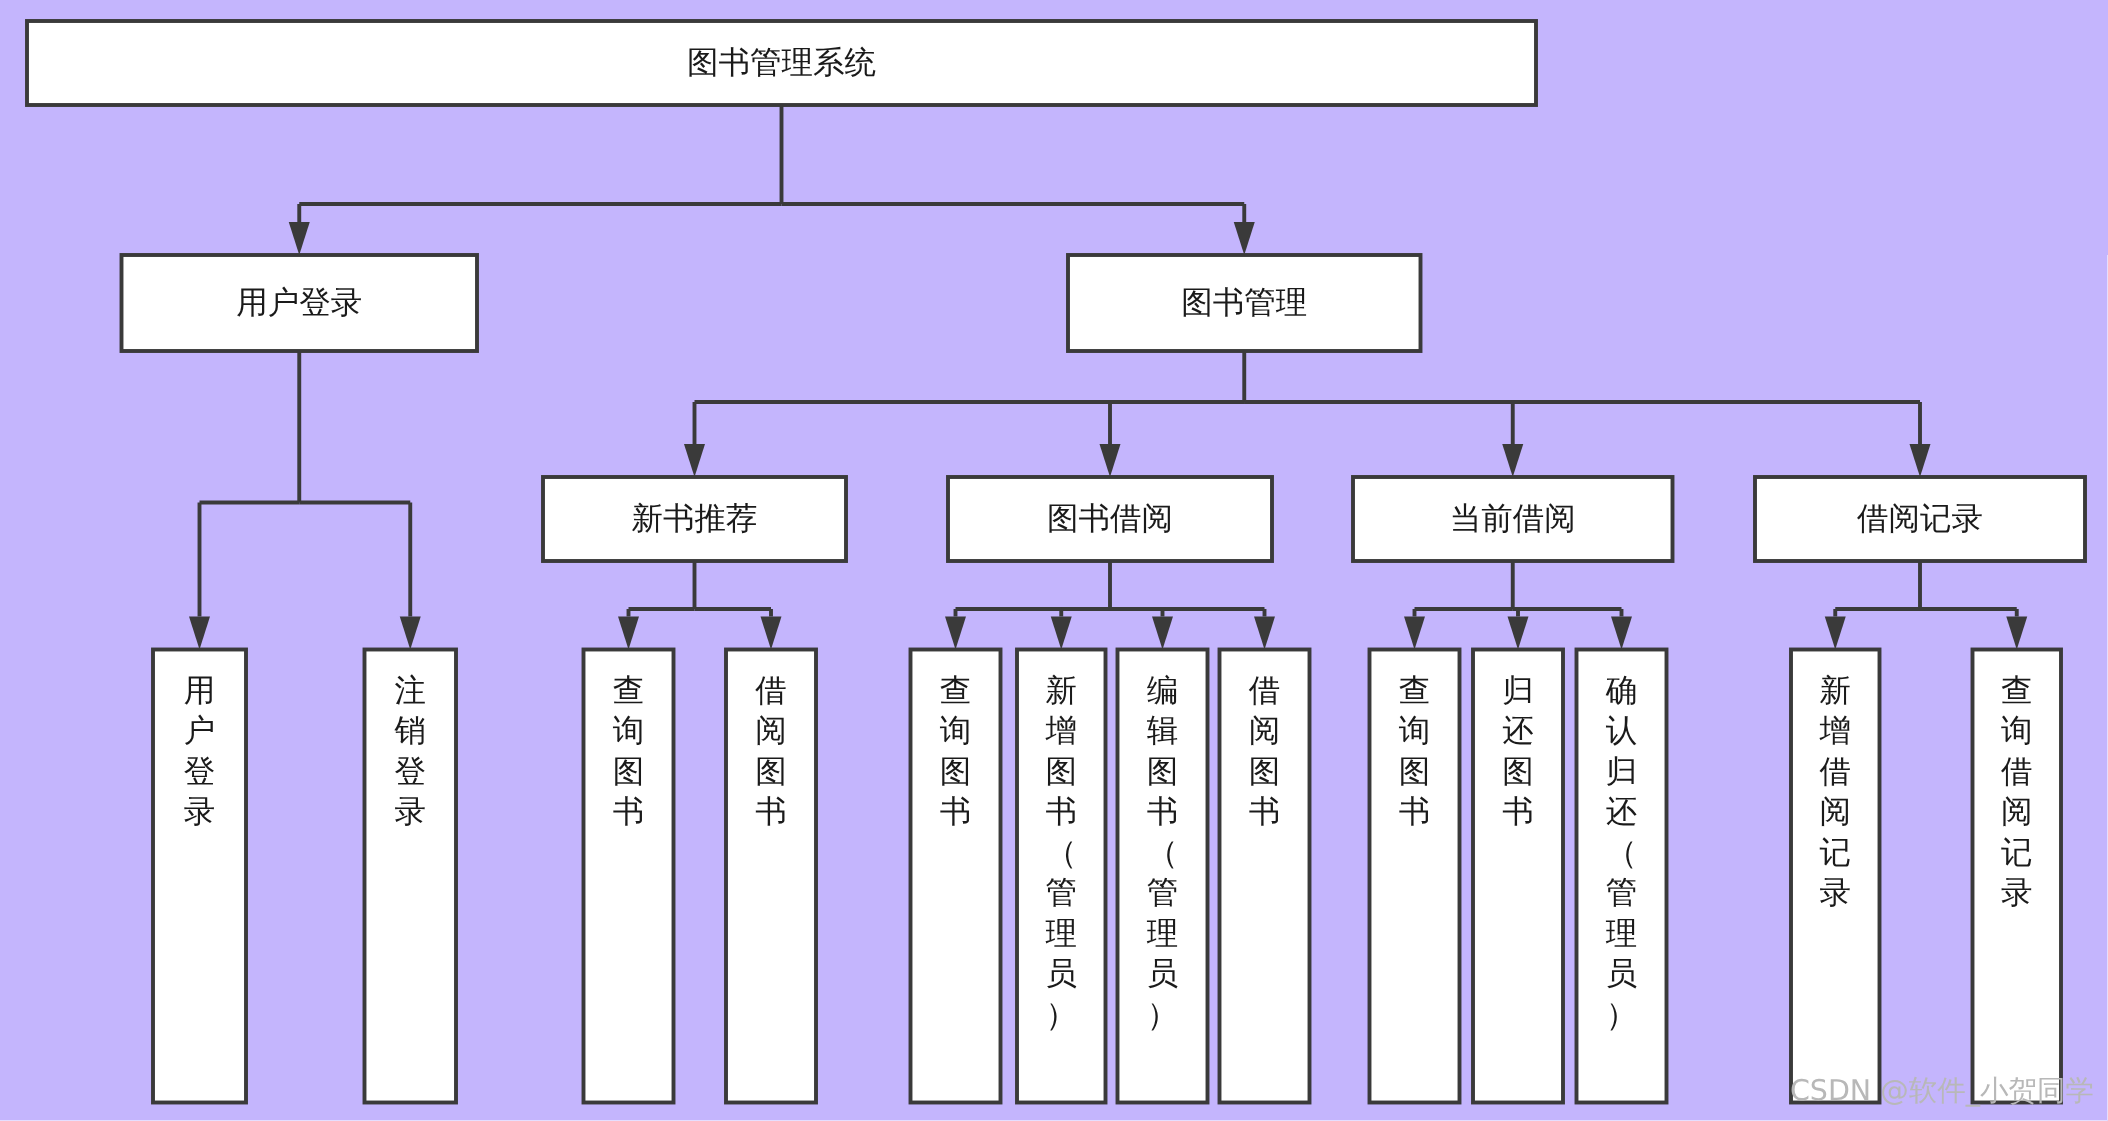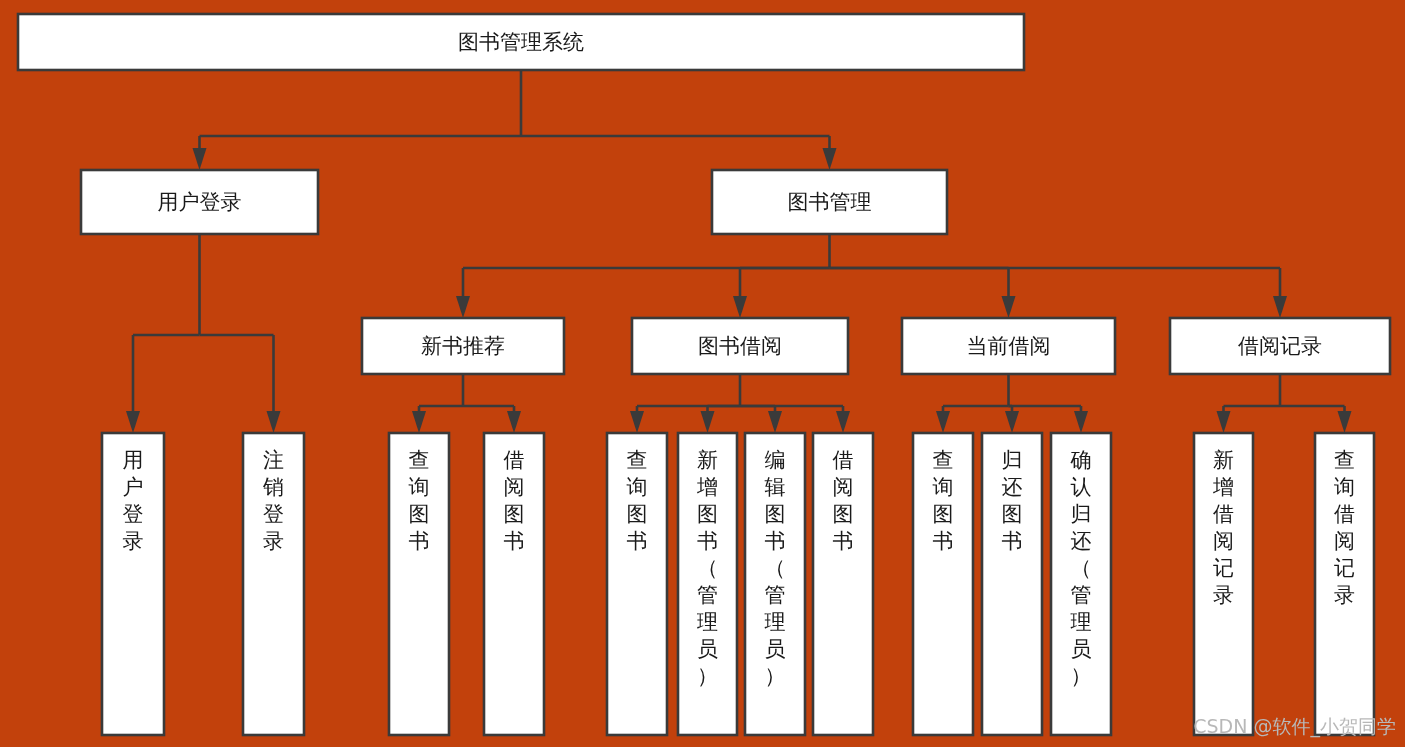--- a/index.html
+++ b/index.html
@@ -8,21 +8,21 @@
     padding: 0;
     background: #ffffff;
   }
   body {
     font-family: "DejaVu Sans", "Liberation Sans", sans-serif;
   }
   #diagram-root {
     position: relative;
     width: 1405px;
     height: 747px;
-    background: #c2410c;
+    background: #c4b5fd;
     overflow: hidden;
   }
   svg.diagram-canvas {
     position: absolute;
     left: 0;
     top: 0;
     width: 1405px;
     height: 747px;
     display: block;
   }

